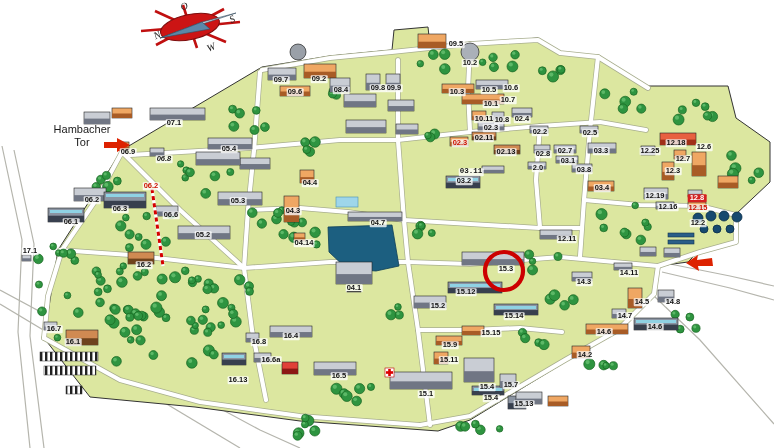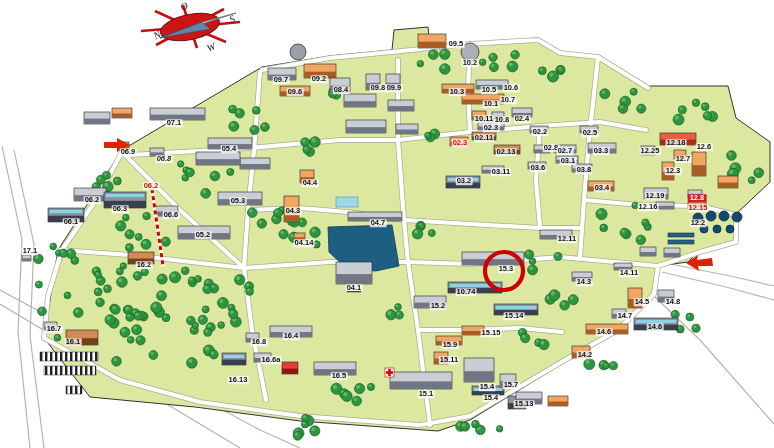--- a/index.html
+++ b/index.html
@@ -1356,20 +1356,24 @@
     </g>
     <ellipse cx="190" cy="27" rx="30" ry="12.5" fill="#cc1414" stroke="#7d0d0d" stroke-width="1" transform="rotate(-12 190 27)"></ellipse>
     <polygon points="160,38 236,13 202,22" fill="#c2d3e0" stroke="#33495c" stroke-width=".6"></polygon>
     <polygon points="160,38 202,22 210,29" fill="#5b87a8" stroke="#33495c" stroke-width=".6"></polygon>
   </svg>
   <span class="cl" style="left:184px;top:6px">O</span>
   <span class="cl" style="left:232px;top:19px">S</span>
   <span class="cl" style="left:211px;top:47px">W</span>
   <span class="cl" style="left:157px;top:35px">N</span>
 
+  <div class="gate" id="gate-hambacher" style="left:82px;top:123px">
+    <div>Hambacher</div>
+    <div>Tor</div>
+  </div>
 
   <div id="labels">
       <div class="map-label" style="left: 281px; top: 80px;">09.7</div>
       <div class="map-label" style="left: 319px; top: 79px;">09.2</div>
       <div class="map-label" style="left: 295px; top: 92px;">09.6</div>
       <div class="map-label" style="left: 341px; top: 90px;">08.4</div>
       <div class="map-label" style="left: 378px; top: 88px;">09.8</div>
       <div class="map-label" style="left: 394px; top: 88px;">09.9</div>
       <div class="map-label" style="left: 456px; top: 44px;">09.5</div>
       <div class="map-label" style="left: 470px; top: 63px;">10.2</div>
@@ -1380,50 +1384,50 @@
       <div class="map-label" style="left: 508px; top: 100px;">10.7</div>
       <div class="map-label" style="left: 484px; top: 119px;">10.11</div>
       <div class="map-label" style="left: 502px; top: 120px;">10.8</div>
       <div class="map-label" style="left: 522px; top: 119px;">02.4</div>
       <div class="map-label" style="left: 491px; top: 128px;">02.3</div>
       <div class="map-label" style="left: 484px; top: 138px;">02.11</div>
       <div class="map-label red" style="left: 460px; top: 143px;">02.3</div>
       <div class="map-label" style="left: 506px; top: 152px;">02.13</div>
       <div class="map-label" style="left: 540px; top: 132px;">02.2</div>
       <div class="map-label" style="left: 590px; top: 133px;">02.5</div>
-      <div class="map-label" style="left: 543px; top: 148px; margin-left: 8px;">02.8</div>
+      <div class="map-label" style="left: 543px; top: 154px;">02.8</div>
       <div class="map-label" style="left: 565px; top: 151px;">02.7</div>
       <div class="map-label" style="left: 568px; top: 161px;">03.1</div>
-      <div class="map-label" style="left: 538px; top: 168px;">03.6</div>
+      <div class="map-label" style="left: 538px; top: 168px;">2.0</div>
       <div class="map-label" style="left: 584px; top: 170px;">03.8</div>
-      <div class="map-label" style="left: 501px; top: 172px;">03.11</div>
+      <div class="map-label" style="left: 471px; top: 172px; font-family: Liberation Mono, monospace;">03.11</div>
       <div class="map-label" style="left: 464px; top: 181px;">03.2</div>
       <div class="map-label" style="left: 601px; top: 151px;">03.3</div>
       <div class="map-label" style="left: 602px; top: 188px;">03.4</div>
       <div class="map-label" style="left: 676px; top: 143px;">12.18</div>
       <div class="map-label" style="left: 650px; top: 151px; text-align: right;">12.25</div>
       <div class="map-label" style="left: 683px; top: 159px;">12.7</div>
       <div class="map-label" style="left: 704px; top: 147px; text-align: center;">12.6</div>
       <div class="map-label" style="left: 673px; top: 171px;">12.3</div>
       <div class="map-label" style="left: 655px; top: 196px;">12.19</div>
-      <div class="map-label" style="left: 648px; top: 207px;">12.16</div>
+      <div class="map-label" style="left: 668px; top: 207px;">12.16</div>
       <div class="map-label redbox" style="left: 697px; top: 198px;">12.8</div>
       <div class="map-label red" style="left: 698px; top: 208px;">12.15</div>
       <div class="map-label" style="left: 698px; top: 223px;">12.2</div>
       <div class="map-label" style="left: 567px; top: 239px;">12.11</div>
       <div class="map-label" style="left: 629px; top: 273px;">14.11</div>
       <div class="map-label" style="left: 584px; top: 282px;">14.3</div>
       <div class="map-label" style="left: 642px; top: 302px;">14.5</div>
       <div class="map-label" style="left: 673px; top: 302px;">14.8</div>
       <div class="map-label" style="left: 625px; top: 316px;">14.7</div>
       <div class="map-label" style="left: 604px; top: 332px;">14.6</div>
       <div class="map-label" style="left: 655px; top: 327px;">14.6</div>
       <div class="map-label" style="left: 585px; top: 355px;">14.2</div>
       <div class="map-label" style="left: 506px; top: 269px;">15.3</div>
-      <div class="map-label" style="left: 466px; top: 292px;">10.74</div>
+      <div class="map-label" style="left: 466px; top: 292px;">15.12</div>
       <div class="map-label" style="left: 438px; top: 306px;">15.2</div>
       <div class="map-label" style="left: 514px; top: 316px;">15.14</div>
       <div class="map-label" style="left: 491px; top: 333px;">15.15</div>
       <div class="map-label" style="left: 450px; top: 345px;">15.9</div>
       <div class="map-label" style="left: 449px; top: 360px;">15.11</div>
       <div class="map-label" style="left: 426px; top: 394px;">15.1</div>
       <div class="map-label" style="left: 487px; top: 387px;">15.4</div>
       <div class="map-label" style="left: 491px; top: 398px;">15.4</div>
       <div class="map-label" style="left: 511px; top: 385px;">15.7</div>
       <div class="map-label" style="left: 524px; top: 404px;">15.13</div>

